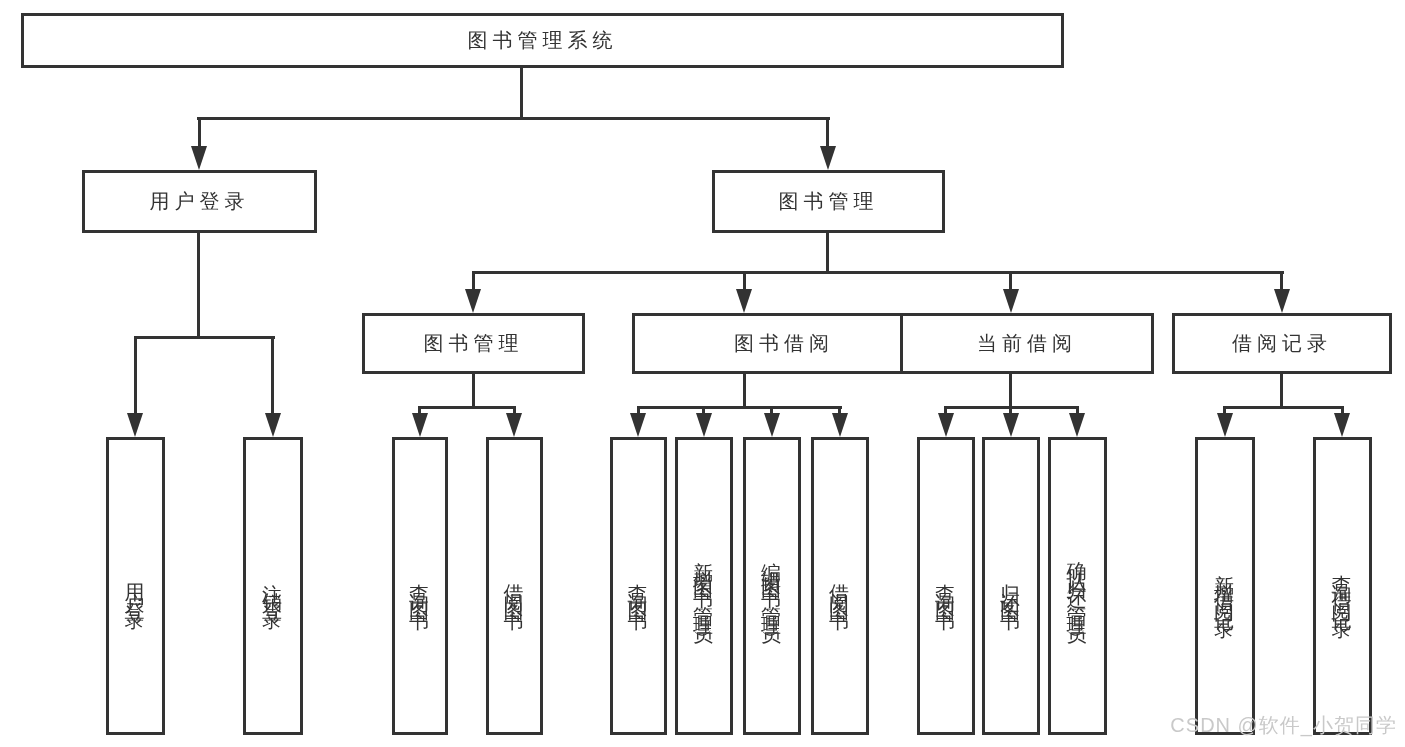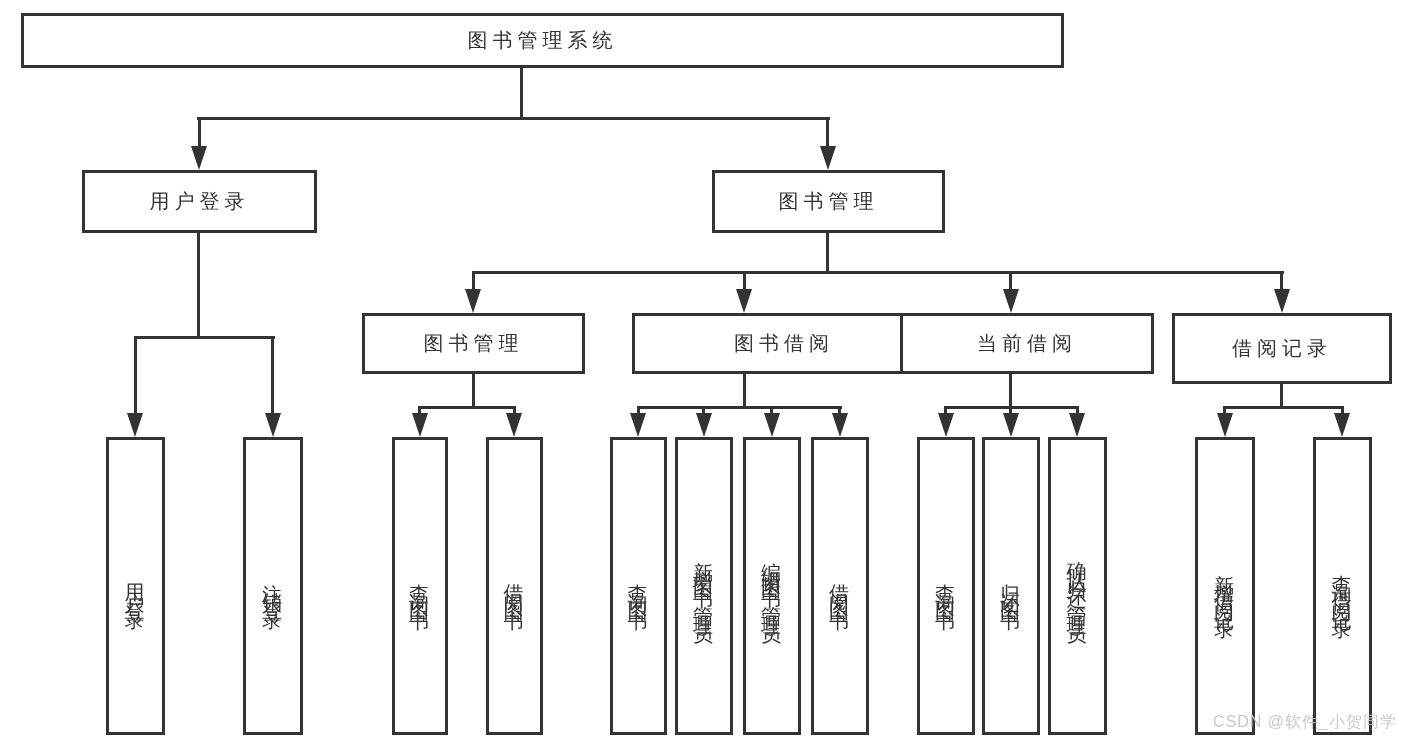--- a/index.html
+++ b/index.html
@@ -35,37 +35,37 @@
     border-right:8px solid transparent;
     border-top:24px solid #333333;
   }
   
   .root{left:21px;top:13px;width:1043px;height:55px;}
   .l2a{left:82px;top:170px;width:235px;height:63px;}
   .l2b{left:712px;top:170px;width:233px;height:63px;}
   .l3a{left:362px;top:313px;width:223px;height:61px;}
   .l3b{left:632px;top:313px;width:272px;height:61px;padding-left:32px;}
   .l3c{left:900px;top:313px;width:254px;height:61px;}
-  .l3d{left:1172px;top:313px;width:220px;height:71px;}
+  .l3d{left:1172px;top:313px;width:220px;height:61px;}
   .f1{left:106px;top:437px;width:59px;height:298px;}
   .f2{left:243px;top:437px;width:60px;height:298px;}
   .f3{left:392px;top:437px;width:56px;height:298px;}
   .f4{left:486px;top:437px;width:57px;height:298px;}
   .f5{left:610px;top:437px;width:57px;height:298px;}
   .f6{left:675px;top:437px;width:58px;height:298px;}
   .f7{left:743px;top:437px;width:58px;height:298px;}
   .f8{left:811px;top:437px;width:58px;height:298px;}
   .f9{left:917px;top:437px;width:58px;height:298px;}
   .f10{left:982px;top:437px;width:58px;height:298px;}
   .f11{left:1048px;top:437px;width:59px;height:298px;}
   .f12{left:1195px;top:437px;width:60px;height:298px;}
   .f13{left:1313px;top:437px;width:59px;height:298px;}
   .watermark{
     position:absolute;top:712px;right:8px;
-    font-size:16px;letter-spacing:1px;
+    font-size:20px;letter-spacing:1px;
     color:#c9c9c9;white-space:nowrap;
   }
 </style>
 </head>
 <body>
 
 <div class="canvas">
 
   <div>
     <div class="vl" style="left:520px;top:68px;height:49px;"></div>

